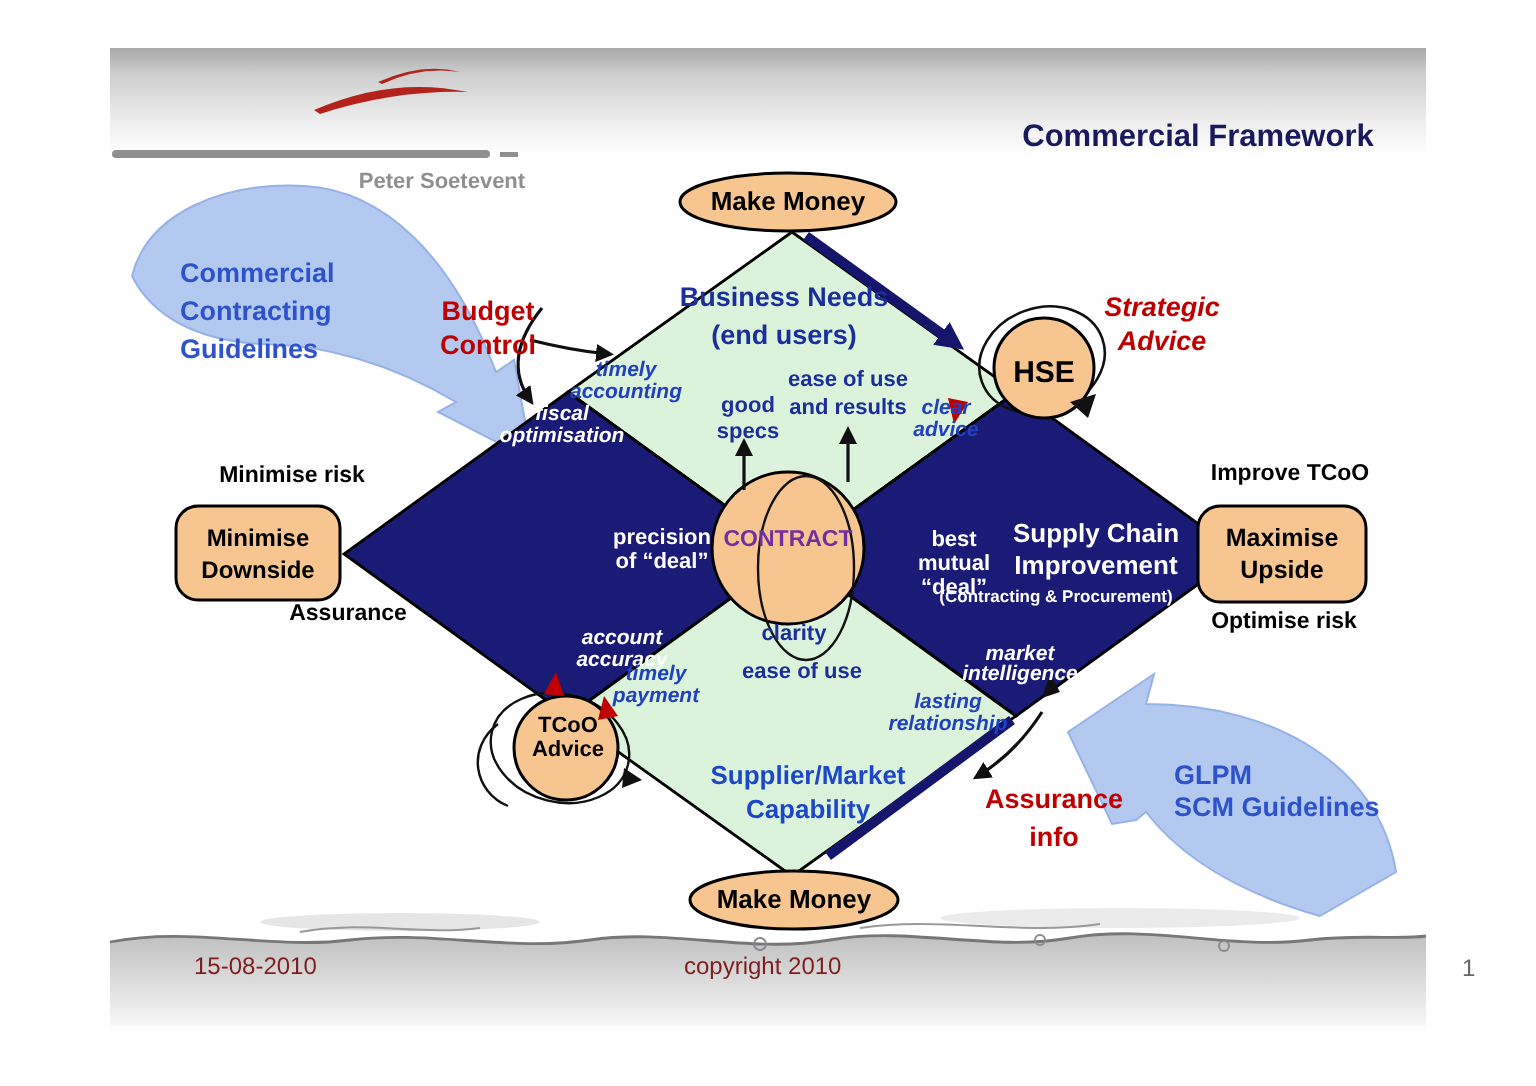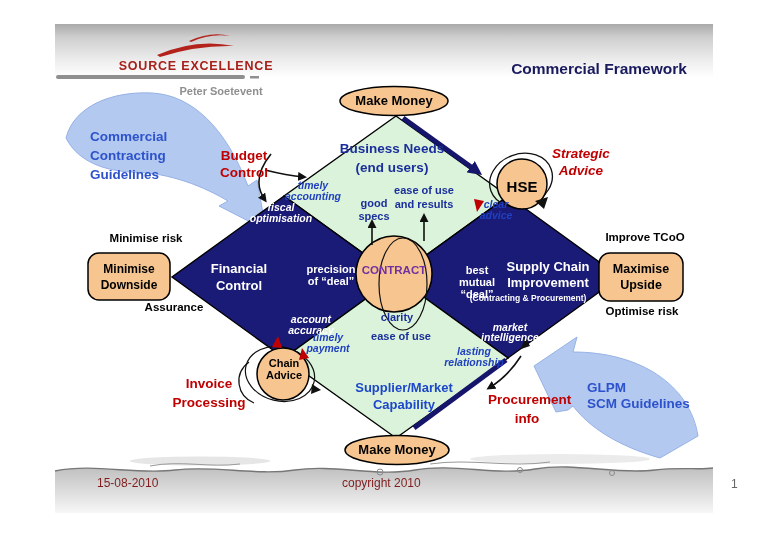--- a/index.html
+++ b/index.html
@@ -91,43 +91,40 @@
   <rect x="599" y="253" width="84" height="48" rx="11" fill="#f7c690" stroke="#000" stroke-width="1.5"></rect>
 
   <line x1="372" y1="245" x2="372" y2="222" stroke="#101010" stroke-width="1.6" marker-end="url(#ab)"></line>
   <line x1="424" y1="241" x2="424" y2="216" stroke="#101010" stroke-width="1.6" marker-end="url(#ab)"></line>
   <path d="M 271 154 C 258 170 255 186 265 200" fill="none" stroke="#101010" stroke-width="1.6" marker-end="url(#ab)"></path>
   <path d="M 265 170 C 281 174 293 176 304 177" fill="none" stroke="#101010" stroke-width="1.6" marker-end="url(#ab)"></path>
   <path d="M 521 356 C 512 370 502 380 489 388" fill="none" stroke="#101010" stroke-width="1.6" marker-end="url(#ab)"></path>
   <polygon points="521,349 530,346 525,337" fill="#111"></polygon>
 </svg>
 
-<div class="lb" style="left:196px;top:59px;font-size:12.5px;color:#a8201a;letter-spacing:0.8px;white-space:nowrap;">SOURCE EXCELLENCE</div>
 <div class="lb" style="left:221px;top:85px;font-size:11px;color:#8f8f8f;white-space:nowrap;">Peter Soetevent</div>
 <div class="lb" style="left:599px;top:60px;font-size:15.5px;color:#191a5e;white-space:nowrap;">Commercial Framework</div>
 
 <div class="lb blk" style="left:394px;top:94px;font-size:13px;white-space:nowrap;">Make Money</div>
 <div class="lb blk" style="left:397px;top:443px;font-size:13px;white-space:nowrap;">Make Money</div>
 <div class="lb blk" style="left:522px;top:178px;font-size:15px;">HSE</div>
 <div class="lb" style="left:394px;top:264px;font-size:11.5px;color:#7030a0;white-space:nowrap;">CONTRACT</div>
 
 <div class="lb navy" style="left:392px;top:139px;width:110px;font-size:13.5px;line-height:19px;">Business Needs (end users)</div>
-<div class="lb white" style="left:239px;top:260px;width:70px;font-size:13px;line-height:17px;">Financial Control</div>
 <div class="lb white" style="left:548px;top:259px;width:95px;font-size:13px;line-height:15.5px;">Supply Chain Improvement</div>
 <div class="lb white" style="left:528px;top:294px;font-size:8.5px;white-space:nowrap;">(Contracting &amp; Procurement)</div>
 <div class="lb" style="left:404px;top:379px;width:105px;font-size:13px;line-height:17px;color:#1d47cb;">Supplier/Market Capability</div>
 
 <div class="lb blk" style="left:129px;top:261px;width:60px;font-size:12px;line-height:16px;">Minimise Downside</div>
 <div class="lb blk" style="left:641px;top:261px;width:60px;font-size:12.5px;line-height:16px;">Maximise Upside</div>
-<div class="lb blk" style="left:284px;top:357px;width:40px;font-size:11px;line-height:12px;">Chain Advice</div>
+<div class="lb blk" style="left:284px;top:357px;width:40px;font-size:11px;line-height:12px;">TCoO Advice</div>
 
 <div class="lb red" style="left:244px;top:148px;width:55px;font-size:13.5px;line-height:16.5px;">Budget Control</div>
 <div class="lb red" style="left:581px;top:145px;width:64px;font-size:13.5px;line-height:17px;font-style:italic;">Strategic Advice</div>
-<div class="lb red" style="left:209px;top:375px;width:75px;font-size:13.5px;line-height:18.5px;">Invoice Processing</div>
-<div class="lb red" style="left:527px;top:391px;width:78px;font-size:13.5px;line-height:18.5px;">Procurement info</div>
+<div class="lb red" style="left:527px;top:391px;width:78px;font-size:13.5px;line-height:18.5px;">Assurance info</div>
 
 <div class="lb blue lft" style="left:90px;top:127px;width:85px;font-size:13.5px;line-height:19px;">Commercial Contracting Guidelines</div>
 <div class="lb blue lft" style="left:587px;top:380px;font-size:13.5px;line-height:15.5px;">
   <span style="display:block;">GLPM</span>
   <span style="display:block;">SCM Guidelines</span>
 </div>
 
 <div class="lb blk" style="left:146px;top:232px;font-size:11.5px;white-space:nowrap;">Minimise risk</div>
 <div class="lb blk" style="left:155px;top:301px;font-size:11.5px;white-space:nowrap;margin-left:19px;">Assurance</div>
 <div class="lb blk" style="left:645px;top:231px;font-size:11.5px;white-space:nowrap;">Improve TCoO</div>
@@ -135,21 +132,21 @@
 
 <div class="lb navy" style="left:374px;top:197px;width:34px;font-size:11px;line-height:12.5px;">good specs</div>
 <div class="lb navy" style="left:424px;top:183px;width:62px;font-size:11px;line-height:14px;">ease of use and results</div>
 <div class="lb navy" style="left:397px;top:311px;font-size:11px;white-space:nowrap;">clarity</div>
 <div class="lb navy" style="left:401px;top:330px;font-size:11px;white-space:nowrap;">ease of use</div>
 <div class="lb white" style="left:331px;top:263px;width:50px;font-size:11px;line-height:12px;">precision of “deal”</div>
 <div class="lb white" style="left:477px;top:264px;width:60px;font-size:11px;line-height:12px;">best mutual “deal”</div>
 
 <div class="lb itl" style="left:313px;top:180px;width:58px;color:#2040c0;line-height:10.5px;">timely accounting</div>
 <div class="lb itl white" style="left:281px;top:202px;width:66px;line-height:11px;">fiscal optimisation</div>
-<div class="lb itl" style="left:496px;top:199px;width:36px;color:#2040c0;line-height:10.5px;">clear advice</div>
+<div class="lb itl" style="left:473px;top:199px;width:36px;color:#2040c0;line-height:10.5px;">clear advice</div>
 <div class="lb itl white" style="left:311px;top:314px;width:50px;line-height:11px;font-style:italic;">account accuracy</div>
 <div class="lb itl" style="left:328px;top:332px;width:48px;color:#2040c0;line-height:11px;">timely payment</div>
 <div class="lb itl white" style="left:510px;top:322px;width:62px;line-height:10px;">market intelligence</div>
 <div class="lb itl" style="left:474px;top:346px;width:64px;color:#2040c0;line-height:11px;">lasting relationship</div>
 
 <div class="lb gray lft" style="left:97px;top:477px;font-size:12px;white-space:nowrap;">15-08-2010</div>
 <div class="lb gray lft" style="left:342px;top:477px;font-size:12px;white-space:nowrap;">copyright 2010</div>
 <div class="lb gray lft" style="left:731px;top:478px;font-size:12px;color:#666;">1</div>
 
 </div>

